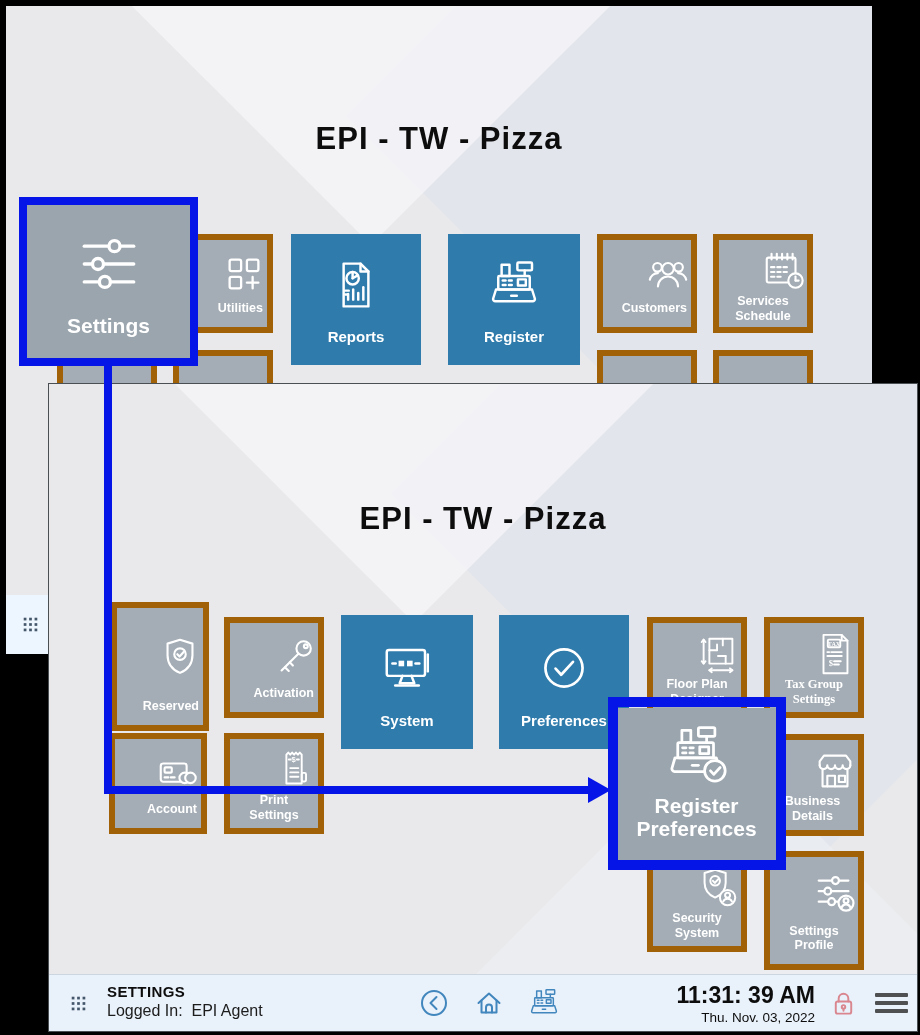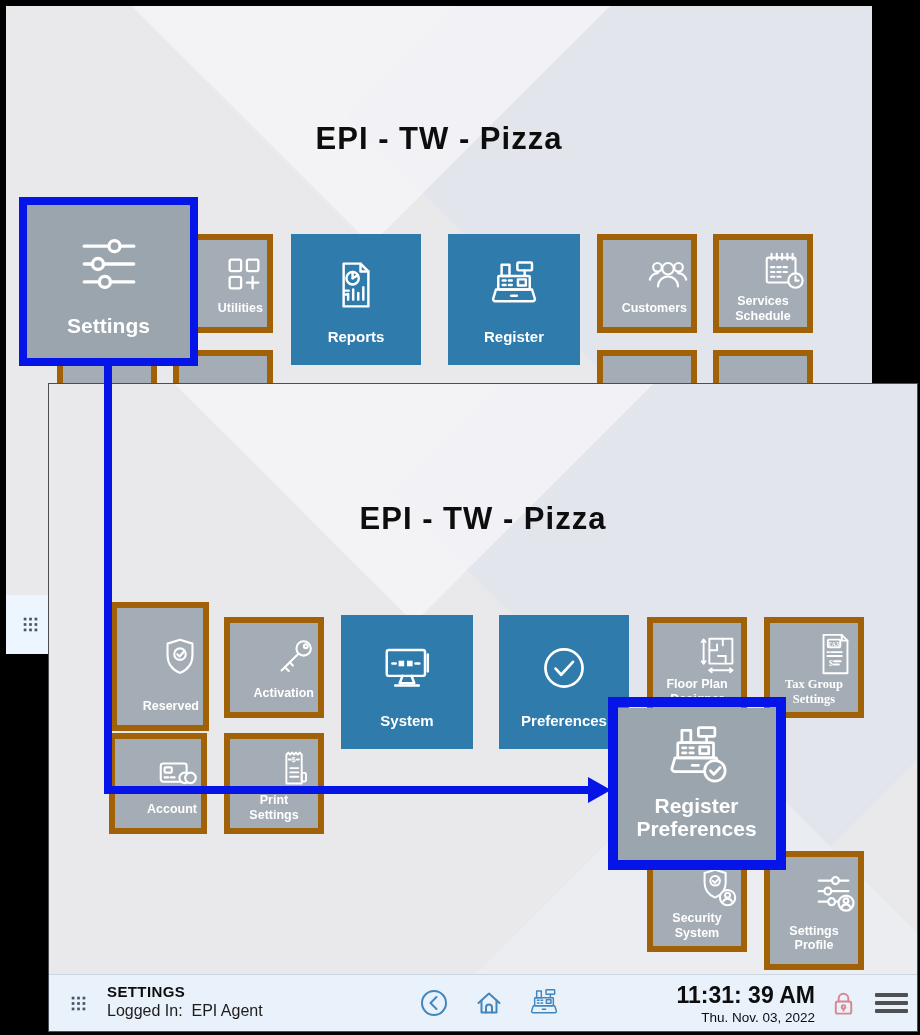--- a/index.html
+++ b/index.html
@@ -495,20 +495,28 @@
       <span class="tlabel">Account</span>
     </div>
     <div class="tile gray" style="left:175px;top:349px;width:100px;height:101px;">
       <span class="icwrap">
           <svg class="ic">
             <use href="#i-receipt"></use>
           </svg>
         </span>
       <span class="tlabel">Print Settings</span>
     </div>
+    <div class="tile gray" style="left:712px;top:350px;width:103px;height:102px;">
+      <span class="icwrap">
+          <svg class="ic">
+            <use href="#i-store"></use>
+          </svg>
+        </span>
+      <span class="tlabel">Business Details</span>
+    </div>
     <div class="tile gray" style="left:598px;top:467px;width:100px;height:101px;">
       <span class="icwrap">
           <svg class="ic">
             <use href="#i-shieldperson"></use>
           </svg>
         </span>
       <span class="tlabel">Security System</span>
     </div>
     <div class="tile gray" style="left:715px;top:467px;width:100px;height:119px;">
       <span class="icwrap">

